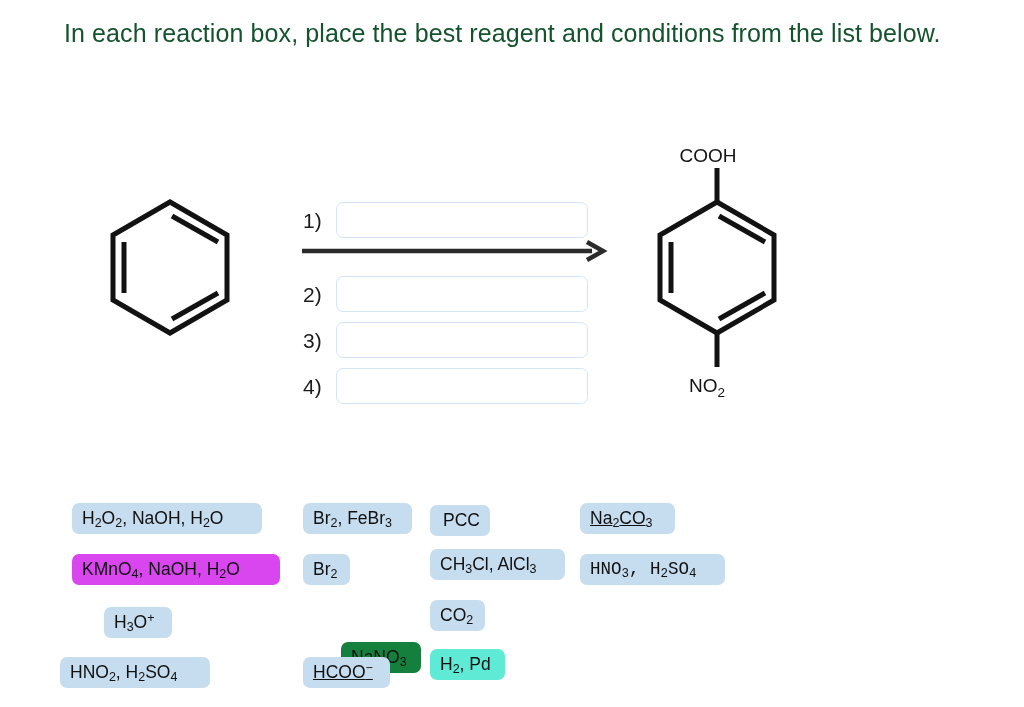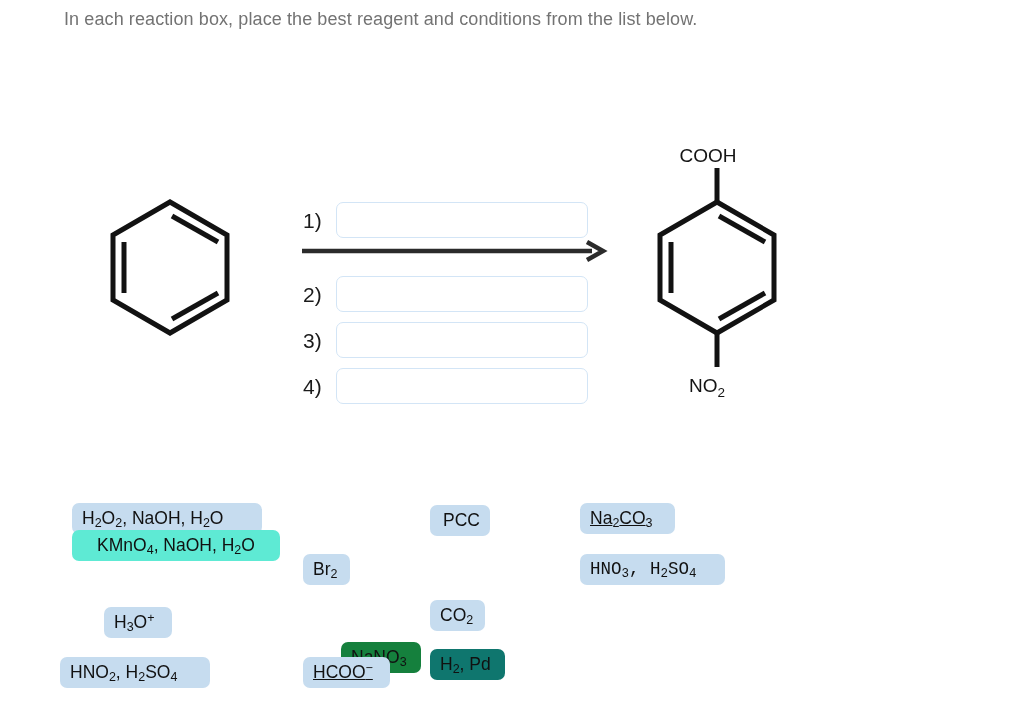--- a/index.html
+++ b/index.html
@@ -19,24 +19,24 @@
   #page {
     position: relative;
     width: 1024px;
     height: 707px;
   }
 
   
   .prompt {
     position: absolute;
     left: 64px;
-    top: 6px;
-    font-size: 18px;
+    top: 20px;
+    font-size: 25px;
     line-height: 26px;
-    color: #737373;
+    color: #14532d;
     white-space: nowrap;
     letter-spacing: 0.1px;
   }
 
   
   .scheme {
     position: absolute;
     left: 0;
     top: 110px;
     width: 1024px;
@@ -199,26 +199,28 @@
     </div>
     <div class="numline n4">
       <span class="numlabel">4)</span>
       <div class="dropbox"></div>
     </div>
 
   </div>
 
   <div class="chips" id="chip-bank">
       <div class="chip" style="left: 72px; top: 503px; min-width: 190px; background: rgb(198, 220, 239);">H<sub>2</sub>O<sub>2</sub>, NaOH, H<sub>2</sub>O</div>
-      <div class="chip" style="left: 72px; top: 530px; min-width: 208px; background: #5eead4; text-align: center;">KMnO<sub>4</sub>, NaOH, H<sub>2</sub>O</div>
+      <div class="chip" style="left: 72px; top: 554px; min-width: 208px; background: #d946ef;">KMnO<sub>4</sub>, NaOH, H<sub>2</sub>O</div>
       <div class="chip" style="left: 72px; top: 607px; min-width: 68px; background: rgb(198, 220, 239); margin-left: 32px;">H<sub>3</sub>O<sup>+</sup></div>
       <div class="chip" style="left: 60px; top: 657px; min-width: 150px; background: rgb(198, 220, 239);">HNO<sub>2</sub>, H<sub>2</sub>SO<sub>4</sub></div>
+      <div class="chip" style="left: 303px; top: 503px; min-width: 109px; background: rgb(198, 220, 239);">Br<sub>2</sub>, FeBr<sub>3</sub></div>
       <div class="chip" style="left: 303px; top: 554px; min-width: 47px; background: rgb(198, 220, 239);">Br<sub>2</sub></div>
       <div class="chip" style="left: 303px; top: 642px; min-width: 80px; background: #15803d; margin-left: 38px;">NaNO<sub>3</sub></div>
       <div class="chip" style="left: 303px; top: 657px; min-width: 87px; background: rgb(198, 220, 239); text-decoration: underline;">HCOO<sup>−</sup></div>
       <div class="chip" style="left: 430px; top: 505px; min-width: 60px; background: rgb(198, 220, 239); text-align: right;">PCC</div>
+      <div class="chip" style="left: 430px; top: 549px; min-width: 135px; background: rgb(198, 220, 239);">CH<sub>3</sub>Cl, AlCl<sub>3</sub></div>
       <div class="chip" style="left: 430px; top: 600px; min-width: 55px; background: rgb(198, 220, 239);">CO<sub>2</sub></div>
-      <div class="chip" style="left: 430px; top: 649px; min-width: 75px; background: #0f766e;">H<sub>2</sub>, Pd</div>
+      <div class="chip" style="left: 430px; top: 649px; min-width: 75px; background: #5eead4;">H<sub>2</sub>, Pd</div>
       <div class="chip" style="left: 580px; top: 503px; min-width: 95px; background: rgb(198, 220, 239); text-decoration: underline;">Na<sub>2</sub>CO<sub>3</sub></div>
       <div class="chip" style="left: 580px; top: 554px; min-width: 145px; background: rgb(198, 220, 239); font-family: Liberation Mono, monospace;">HNO<sub>3</sub>, H<sub>2</sub>SO<sub>4</sub></div>
     </div>
 
 </div>
 
 </body></html>

